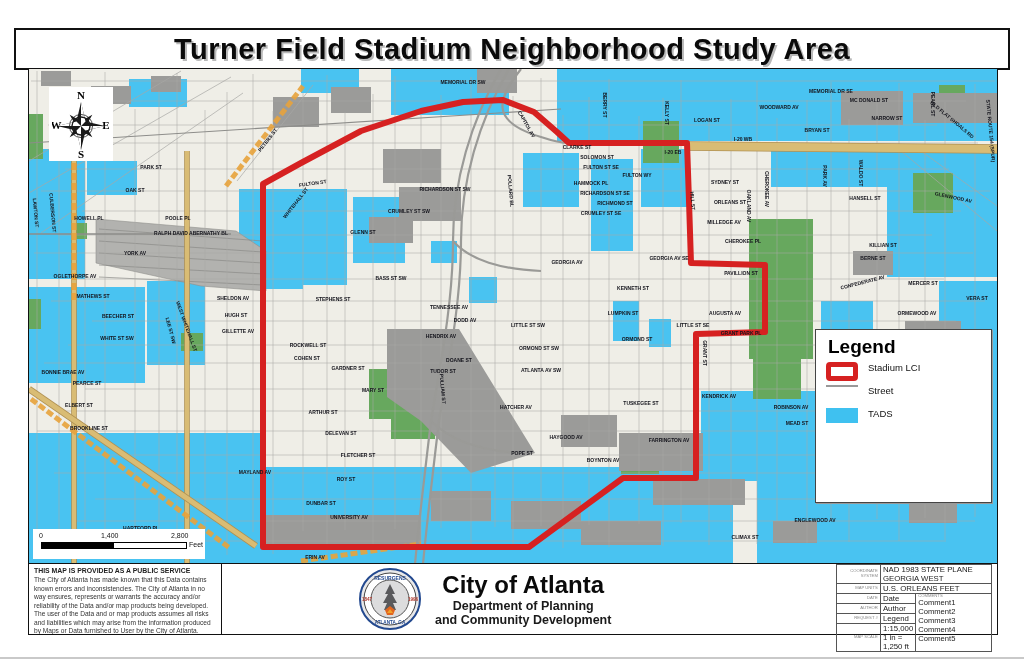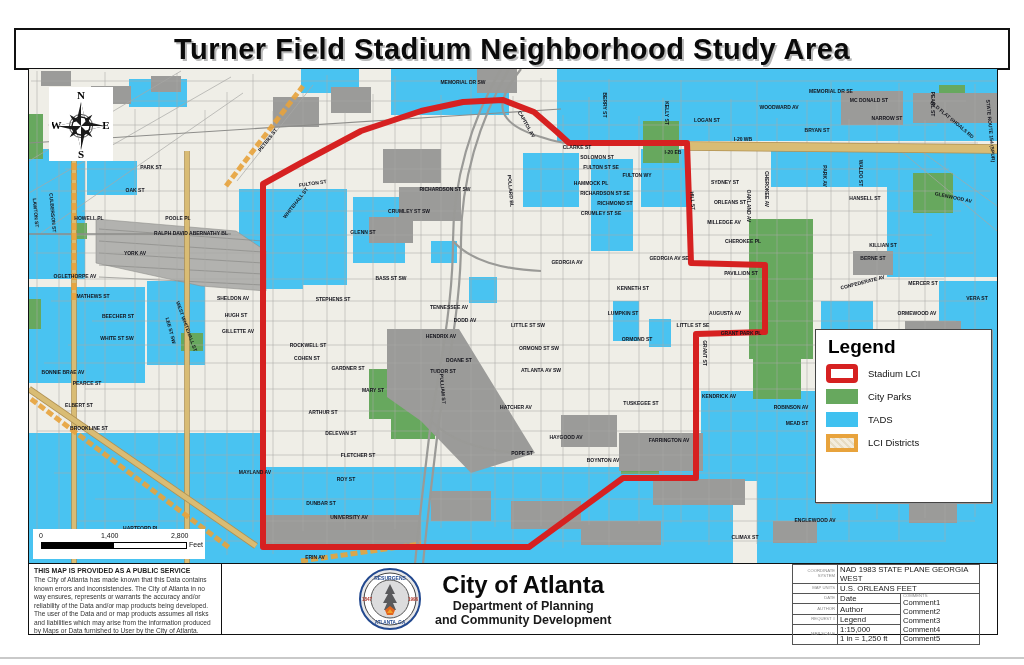--- a/index.html
+++ b/index.html
@@ -14,21 +14,21 @@
   #map{position:absolute;left:28px;top:68px;width:968px;height:495px;border:1px solid #111;
        overflow:hidden;background:#efeee7;}
   #mapsvg{position:absolute;left:0;top:0;}
   
   #compass{position:absolute;left:20px;top:18px;width:64px;height:74px;background:#fff;
            display:flex;align-items:center;justify-content:center;}
   
   #legend{position:absolute;left:786px;top:260px;width:177px;height:174px;background:#fff;
           border:1px solid #444;box-shadow:1px 1px 0 #999;padding:6px 0 0 10px;box-sizing:border-box;}
   #legend h2{margin:0 0 4px 2px;font-size:19px;font-weight:bold;color:#000;}
-  .lg-row{display:flex;align-items:center;height:23px;}
+  .lg-row{display:flex;height:23px;}
   .lg-swatch{width:32px;height:15px;margin-right:10px;flex:0 0 auto;box-sizing:border-box;}
   .sw-stadium{background:#fff;border:5px solid #d62121;border-radius:4px;height:19px;}
   .sw-street{height:0;border-top:2px solid #999;}
   .sw-parking{background:#9b9b99;}
   .sw-parks{background:#67a85e;}
   .sw-tads{background:#3fc1f0;}
   .sw-lci{background:repeating-linear-gradient(45deg,#f3ecdc 0 3px,#e7dcc2 3px 5px);
           border:4px solid #e8a33c;height:18px;}
   .lg-label{font-size:9.5px;color:#111;}
   
@@ -42,21 +42,21 @@
   #footer{position:absolute;left:28px;top:563px;width:968px;height:70px;border:1px solid #111;background:#fff;}
   #disclaimer{position:absolute;left:0;top:0;width:193px;height:70px;border-right:1px solid #111;
               padding:3px 5px;box-sizing:border-box;overflow:hidden;}
   #disclaimer .head{font-size:6.9px;font-weight:bold;color:#222;margin-bottom:2px;}
   #disclaimer .body{font-size:6.6px;color:#333;line-height:1.3;}
   #agency{position:absolute;left:330px;top:0;width:420px;height:70px;display:flex;align-items:center;}
   #seal{flex:0 0 auto;margin-right:14px;}
   #agency-text{text-align:center;}
   #agency-name{font-size:24px;font-weight:bold;color:#0a0a0a;}
   #agency-dept{font-size:12.5px;font-weight:bold;color:#1a1a1a;line-height:1.15;}
-  #infotable{position:absolute;right:17px;top:0;width:188px;height:70px;border-left:1px solid #111;
+  #infotable{position:absolute;right:5px;top:0;width:156px;height:70px;border-left:1px solid #111;
              border-collapse:collapse;font-size:8px;color:#222;}
   #infotable td{border:1px solid #555;padding:0 2px;vertical-align:top;}
   #infotable td.lbl{width:40px;font-size:4.2px;color:#888;text-align:right;vertical-align:middle;
                     text-transform:uppercase;line-height:1.1;}
   #infotable td.val{font-size:7.8px;color:#222;vertical-align:middle;}
   #infotable td.cmts{width:74px;font-size:7.6px;line-height:1.18;}
   #infotable .cmt-head{font-size:4.2px;color:#888;}
   #bottom-line{position:absolute;left:0;top:657px;width:1024px;height:2px;background:#c9c9c9;}
 </style>
 </head>
@@ -363,30 +363,26 @@
     </div>
 
     <div id="legend">
       <h2>Legend</h2>
       <div id="legend-rows">
           <div class="lg-row">
             <div class="lg-swatch sw-stadium"></div>
             <span class="lg-label">Stadium LCI</span>
           </div>
           <div class="lg-row">
-            <div class="lg-swatch sw-parks"></div>
-            <span class="lg-label">City Parks</span>
+            <div class="lg-swatch sw-street"></div>
+            <span class="lg-label">Street</span>
           </div>
           <div class="lg-row">
             <div class="lg-swatch sw-tads"></div>
             <span class="lg-label">TADS</span>
-          </div>
-          <div class="lg-row">
-            <div class="lg-swatch sw-lci"></div>
-            <span class="lg-label">LCI Districts</span>
           </div>
         </div>
     </div>
 
     <div id="scalebar">
       <div id="sb-nums">
         <span style="left:6px">0</span>
         <span style="left:68px">1,400</span>
         <span style="left:138px">2,800</span>
       </div>

